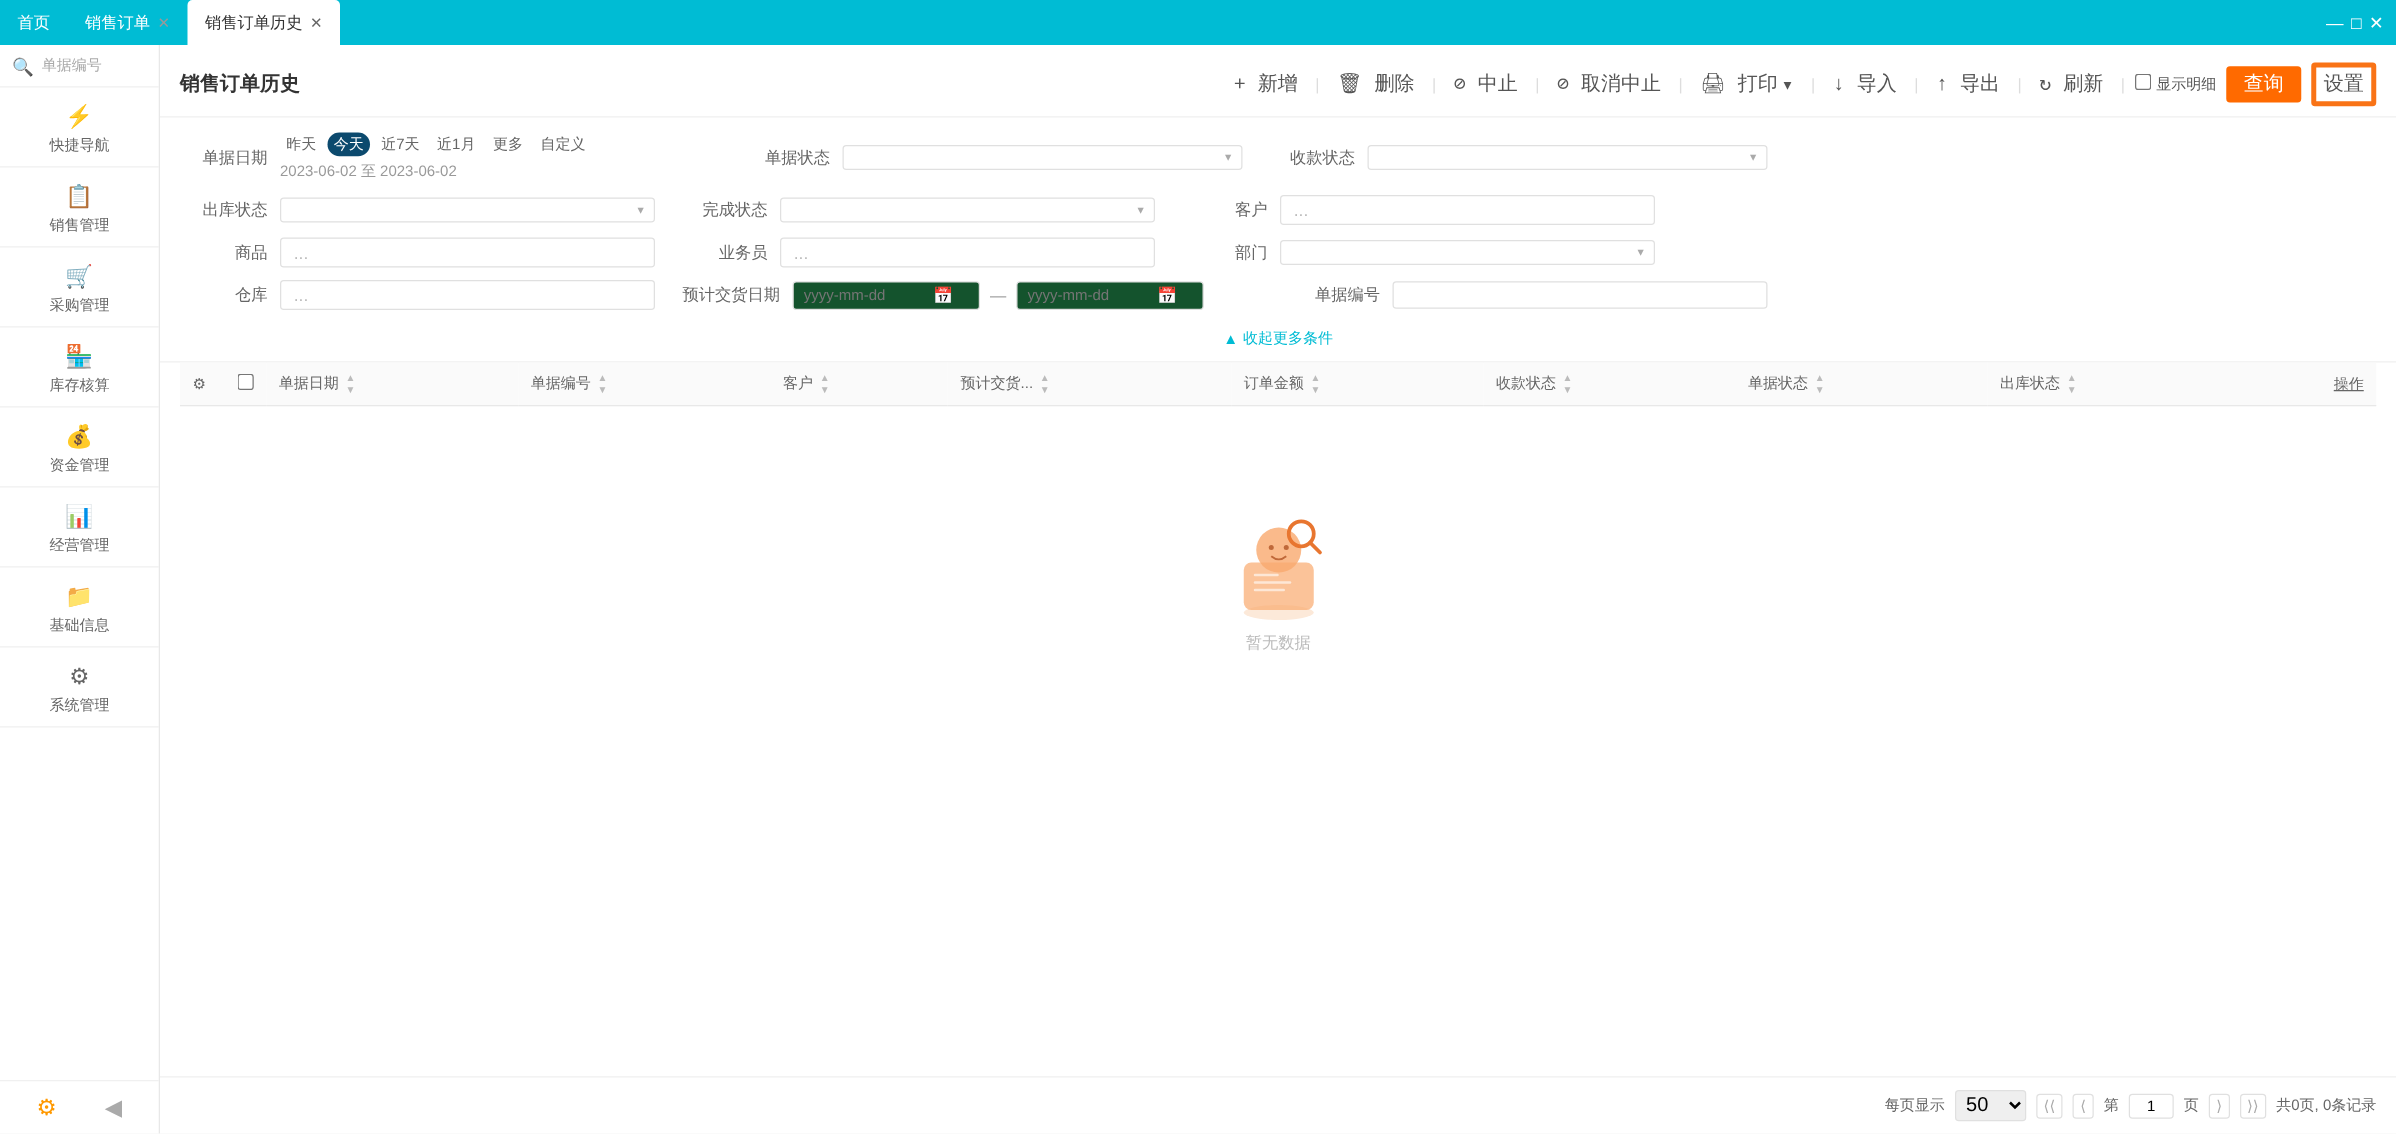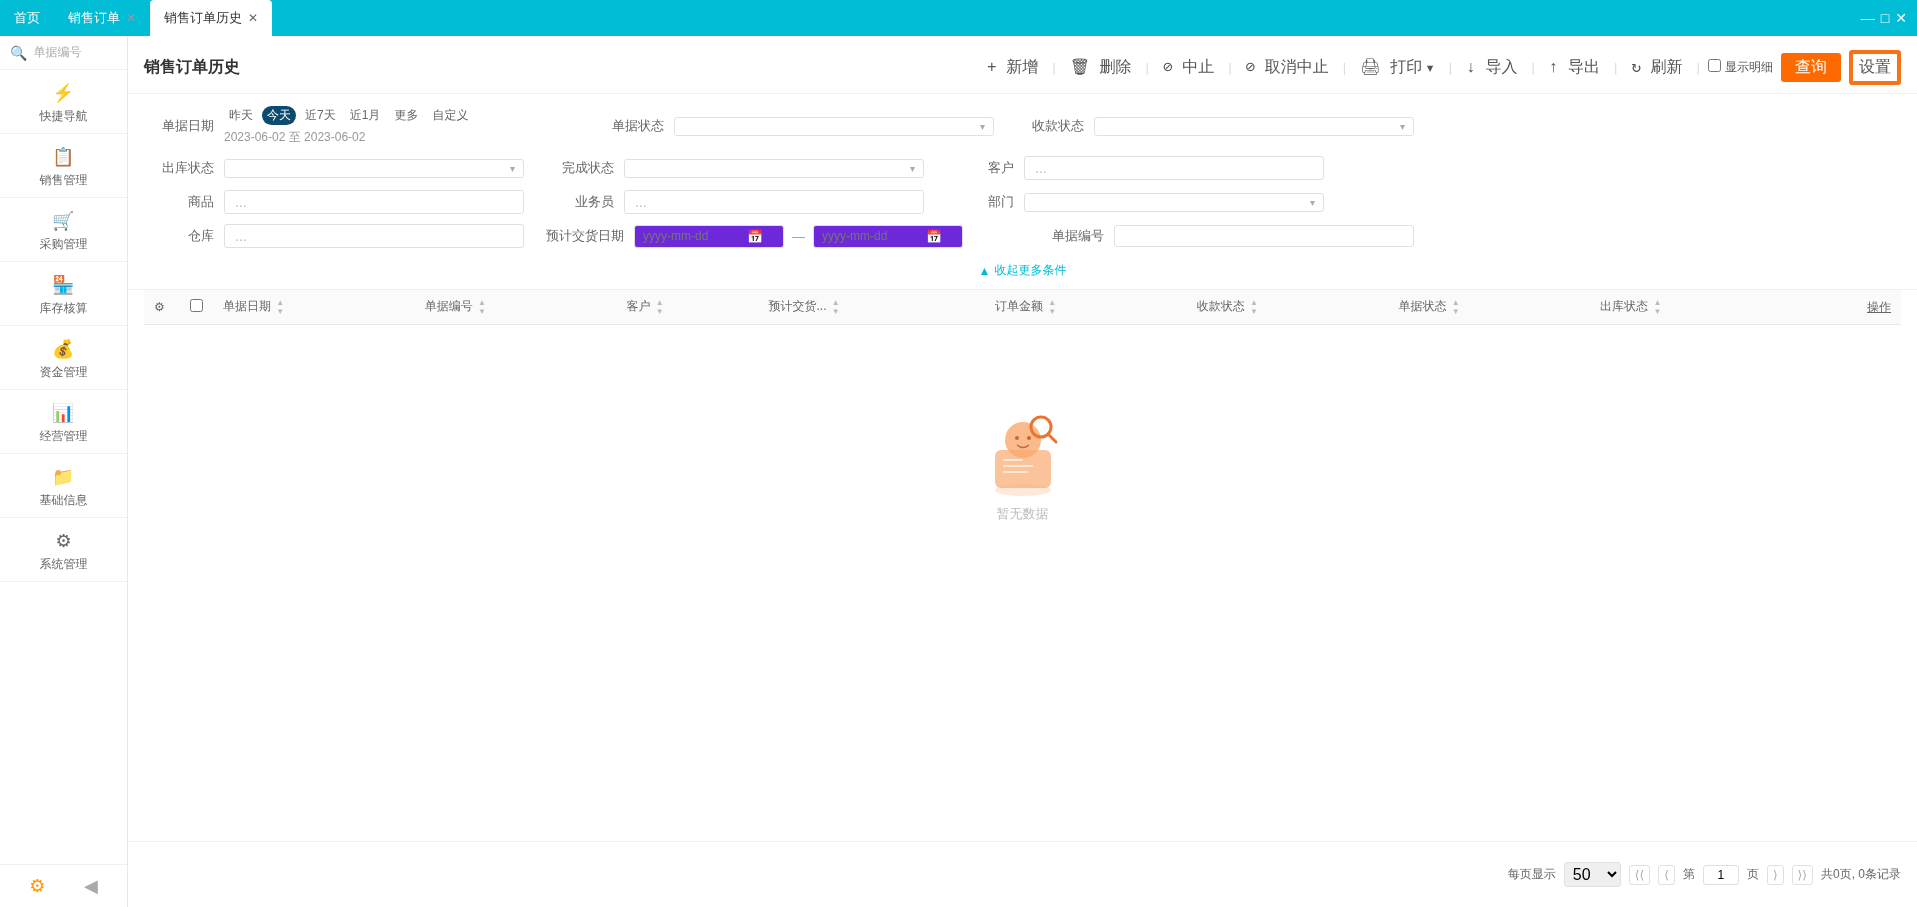--- a/index.html
+++ b/index.html
@@ -42,40 +42,40 @@
     .filter-label { width: 80px; color: #666; font-size: 13px; flex-shrink: 0; text-align: right; padding-right: 10px; }
     .filter-value { display: flex; align-items: center; gap: 4px; flex: 1; min-width: 200px; }
     .date-btn-group { display: flex; align-items: center; gap: 4px; }
     .date-btn { font-size: 12px; color: #666; cursor: pointer; padding: 1px 5px; border-radius: 10px; }
     .date-btn.active { background: #0c4a6e; color: #fff; border-radius: 10px; }
     .date-range-text { font-size: 12px; color: #999; margin-top: 2px; }
     .filter-select { display: flex; align-items: center; border: 1px solid #e0e0e0; border-radius: 3px; padding: 3px 8px; background: #fff; min-width: 180px; cursor: pointer; justify-content: space-between; }
     .filter-select .arrow { color: #aaa; font-size: 10px; margin-left: 8px; }
     .filter-input { border: 1px solid #e0e0e0; border-radius: 3px; padding: 3px 8px; background: #fff; min-width: 180px; font-size: 12px; color: #333; }
     .filter-dots { color: #aaa; cursor: pointer; font-size: 14px; }
-    .date-picker-wrap { display: flex; align-items: center; gap: 4px; border: 1px solid #e0e0e0; border-radius: 3px; padding: 3px 8px; background: #6d28d9; min-width: 150px; }
+    .date-picker-wrap { display: flex; align-items: center; gap: 4px; border: 1px solid #e0e0e0; border-radius: 3px; padding: 3px 8px; background: #14532d; min-width: 150px; }
     .date-picker-wrap input { border: none; outline: none; font-size: 12px; color: #bbb; width: 100px; background: transparent; }
     .date-picker-wrap .cal-icon { color: #aaa; cursor: pointer; }
     .filter-dash { color: #999; margin: 0 4px; }
     .collapse-btn { display: flex; align-items: center; gap: 4px; color: #00bcd4; font-size: 12px; cursor: pointer; justify-content: center; padding: 4px 0 2px; }
 
     
     .table-wrap { flex: 1; overflow: auto; padding: 0 16px; }
     .data-table { width: 100%; border-collapse: collapse; font-size: 12px; }
     .data-table th { background: #fafafa; padding: 8px 10px; text-align: left; border-bottom: 1px solid #e8e8e8; color: #666; white-space: nowrap; font-weight: normal; cursor: pointer; }
     .data-table th .sort-icons { display: inline-flex; flex-direction: column; font-size: 8px; color: #bbb; margin-left: 2px; vertical-align: middle; }
     .data-table td { padding: 8px 10px; border-bottom: 1px solid #f0f0f0; color: #333; }
     .gear-col { text-align: center; }
 
     
     .empty-state { display: flex; flex-direction: column; align-items: center; justify-content: center; padding: 80px 0 40px; flex: 1; }
     .empty-text { color: #bbb; font-size: 13px; }
 
     
-    .pagination { display: flex; align-items: center; justify-content: flex-end; padding: 20px 16px; border-top: 1px solid #f0f0f0; font-size: 12px; color: #666; gap: 8px; flex-shrink: 0; }
+    .pagination { display: flex; align-items: center; justify-content: flex-end; padding: 10px 16px; border-top: 1px solid #f0f0f0; font-size: 12px; color: #666; gap: 8px; flex-shrink: 0; }
     .page-size-select { border: 1px solid #e0e0e0; border-radius: 3px; padding: 2px 4px; font-size: 16px; cursor: pointer; }
     .page-nav-btn { cursor: pointer; color: #aaa; padding: 2px 5px; border: 1px solid #e0e0e0; border-radius: 3px; }
     .page-input { border: 1px solid #e0e0e0; border-radius: 3px; padding: 2px 6px; width: 36px; text-align: center; font-size: 12px; }
 
     
     .empty-svg { width: 100px; height: 100px; }
   </style>
 </head>
 <body>
 

